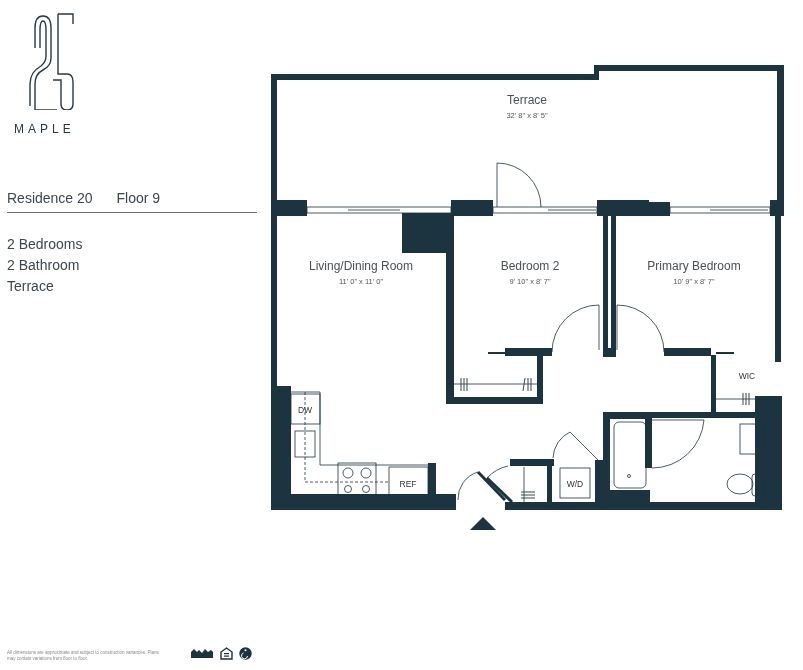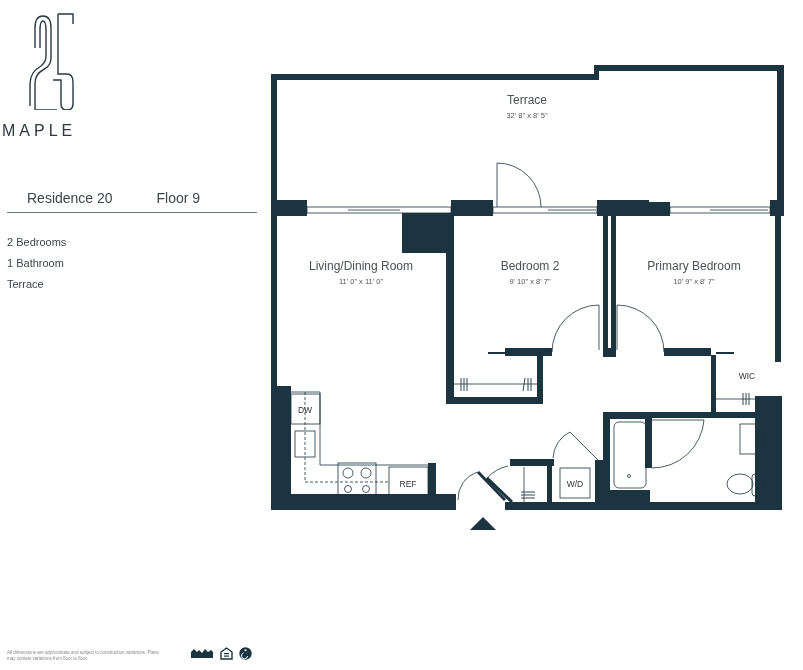--- a/index.html
+++ b/index.html
@@ -1,22 +1,22 @@
 <!DOCTYPE html>
 <html><head>
 <meta charset="utf-8">
 <style>
   html, body { margin:0; padding:0; background:#ffffff; }
   body { width:803px; height:670px; position:relative; overflow:hidden; font-family:"Liberation Sans", sans-serif; color:#333; }
   .logo { position:absolute; left:8px; top:8px; width:90px; }
-  .logo-word { position:absolute; left:2px; top:122px; font-size:16px; letter-spacing:4px; color:#2a3942; }
+  .logo-word { position:absolute; left:14px; top:122px; font-size:12px; letter-spacing:4px; color:#2a3942; }
   .res-line { position:absolute; left:7px; top:190px; font-size:14px; color:#3c4650; }
-  .res-line span { margin-right:20px;margin-left:20px; }
+  .res-line span { margin-right:20px; }
   .divider { position:absolute; left:7px; top:212px; width:250px; height:1px; background:#6b7278; }
-  .feat { position:absolute; left:7px; font-size:11px; color:#3c4650; }
+  .feat { position:absolute; left:7px; font-size:14px; color:#3c4650; }
   .plan { position:absolute; left:0; top:0; }
   .room-label { font-family:"Liberation Sans", sans-serif; font-size:12px; fill:#4a5158; }
   .room-dim { font-family:"Liberation Sans", sans-serif; font-size:7.5px; fill:#555; }
   .fix-label { font-family:"Liberation Sans", sans-serif; font-size:8.5px; fill:#333; }
   .disclaimer { position:absolute; left:7px; top:650px; font-size:4.5px; line-height:6px; color:#888; width:160px; }
   .badges { position:absolute; left:190px; top:646px; display:flex; gap:6px; align-items:center; }
 </style>
 </head>
 <body>
 
@@ -26,21 +26,21 @@
   <path d="M29 4 H44 V14 M29 4 V64 H38 Q44 64 44 72 V94 Q44 100 38 100 Q32 100 32 94 V70 H24" fill="none" stroke="#2a3942" stroke-width="1.4"></path>
 </svg>
 <div class="logo-word">MAPLE</div>
 
 <div class="res-line">
   <span>Residence 20</span>
   <span>Floor 9</span>
 </div>
 <div class="divider"></div>
 <div class="feat" style="top:236px">2 Bedrooms</div>
-<div class="feat" style="top:257px">1 Bathroom</div>
+<div class="feat" style="top:257px">2 Bathroom</div>
 <div class="feat" style="top:278px">Terrace</div>
 
 <svg class="plan" width="803" height="670" viewBox="0 0 803 670">
   <g fill="#1b3440" stroke="none">
 
     <rect x="271" y="74" width="327" height="6"></rect>
     <rect x="594" y="65" width="190" height="6"></rect>
     <rect x="594" y="65" width="5" height="15"></rect>
     <rect x="271" y="74" width="6" height="140"></rect>
     <rect x="777" y="65" width="7" height="150"></rect>

